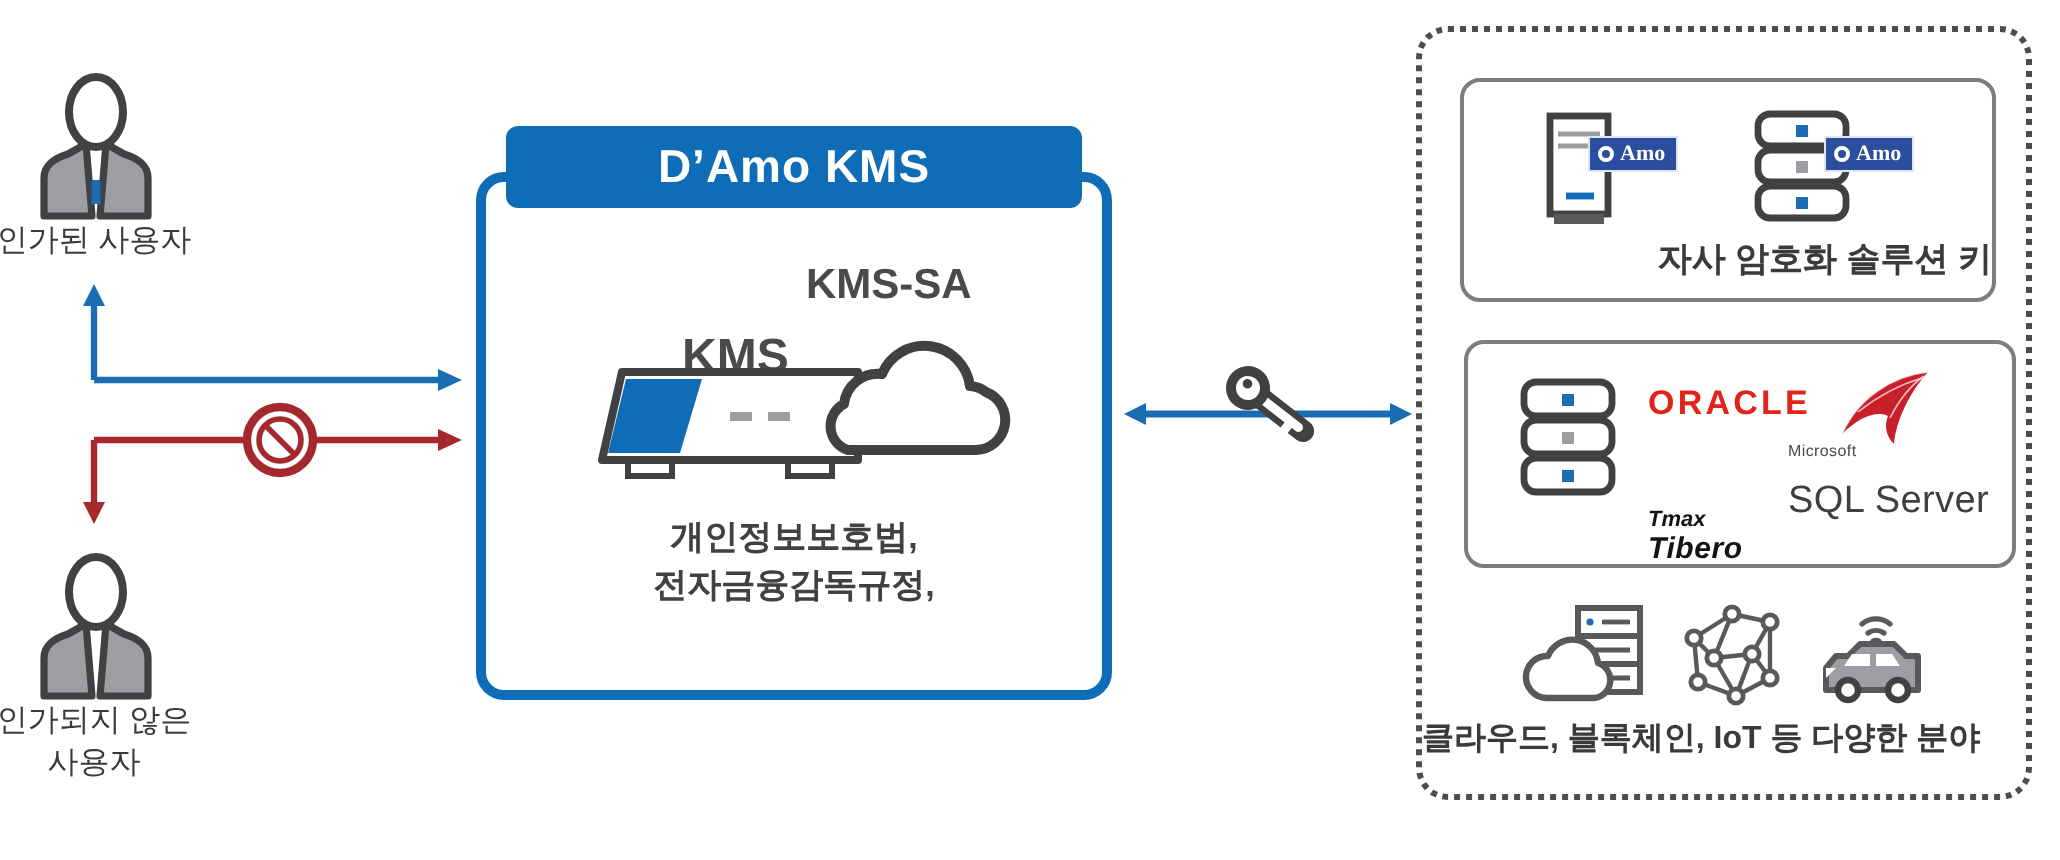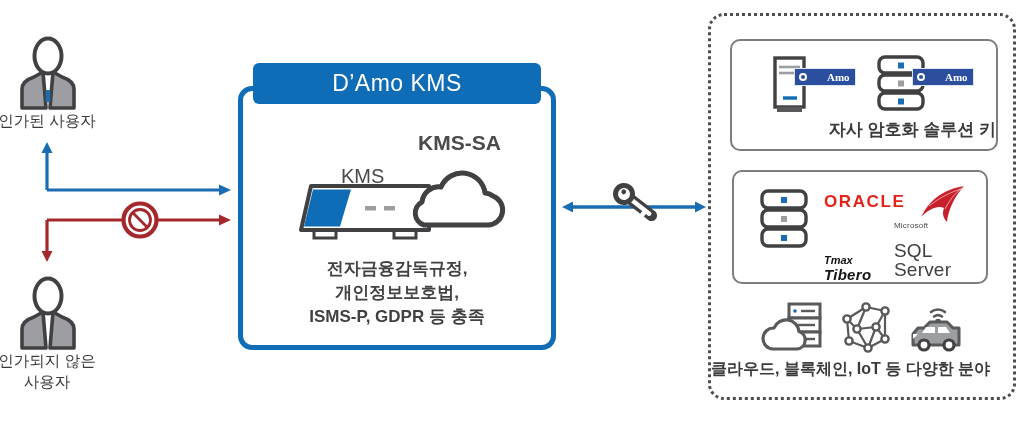--- a/index.html
+++ b/index.html
@@ -17,47 +17,47 @@
 
   
   .kms-box{
     left:238px;top:86px;width:318px;height:264px;
     border:5px solid #0f6cb6;border-radius:14px;background:#ffffff;
     box-sizing:border-box;
   }
   .kms-banner{
     left:253px;top:63px;width:288px;height:41px;background:#0f6cb6;border-radius:6px;
     display:flex;align-items:center;justify-content:center;
-    color:#ffffff;font-size:23px;font-weight:400;letter-spacing:.5px;z-index:5;
-  }
-  .kms-sa-label{left:160px;top:40px;font-size:21px;font-weight:700;color:#4a4a4c;margin-left:15px;}
-  .kms-label{left:98px;top:74px;font-size:20px;font-weight:400;color:#4a4a4c;}
+    color:#ffffff;font-size:23px;font-weight:700;letter-spacing:.5px;z-index:5;
+  }
+  .kms-sa-label{left:160px;top:40px;font-size:21px;font-weight:700;color:#4a4a4c;}
+  .kms-label{left:98px;top:74px;font-size:24px;font-weight:700;color:#4a4a4c;}
   .compliance{
     left:0;top:166px;width:100%;text-align:center;
     font-size:17px;font-weight:700;color:#414042;line-height:24px;
   }
 
   
   .solutions-panel{
     left:708px;top:13px;width:308px;height:387px;box-sizing:border-box;
     border:3px dotted #4d4d4f;border-radius:16px;background:#ffffff;
   }
   .sol-card{
     position:absolute;background:#ffffff;border:2.5px solid #7d7d80;border-radius:10px;
     box-sizing:border-box;
   }
   .card-own{left:19px;top:23px;width:268px;height:112px;}
-  .card-ext{left:21px;top:154px;width:256px;height:114px;}
+  .card-ext{left:21px;top:154px;width:276px;height:114px;}
   .card-label{
     position:absolute;left:0;bottom:8px;width:100%;text-align:right;
     font-size:17px;font-weight:600;color:#3a3a3c;
   }
   .damo-badge{
     position:absolute;height:16px;padding:0 5px 0 4px;background:#2b4f9e;
-    border:1px solid #dfe6f2;display:flex;align-items:center;gap:20px;z-index:4;
+    border:1px solid #dfe6f2;display:flex;align-items:center;gap:3px;z-index:4;
   }
   .damo-badge .ring{
     width:8px;height:8px;border:2px solid #ffffff;border-radius:50%;box-sizing:border-box;
     display:inline-block;
   }
   .damo-badge .btxt{
     color:#ffffff;font-family:"Liberation Serif","DejaVu Serif",serif;
     font-size:11px;font-weight:700;line-height:1;
   }
   .oracle-logo{
@@ -137,23 +137,22 @@
       <polygon points="15,6.5 53,6.5 42,43.5 6,43.5" fill="#0f6cb6"></polygon>
       <rect x="67" y="23" width="11" height="4.5" fill="#9c9ea1"></rect>
       <rect x="86" y="23" width="11" height="4.5" fill="#9c9ea1"></rect>
     </svg>
 
     <svg class="abs" style="left:155px;top:60px;" width="120" height="82" viewBox="0 0 120 82">
       <path d="M26,74 h64 a15,15 0 0 0 5,-29 a14,14 0 0 0 -8,-3 a23,23 0 0 0 -44,-6 a17,17 0 0 0 -19,15 a12.5,12.5 0 0 0 2,23 Z" fill="#ffffff" stroke="#414042" stroke-width="5" stroke-linejoin="round"></path>
     </svg>
 
     <div class="abs compliance">
+      <div>개인정보보호법,</div>
       <div>전자금융감독규정,</div>
-      <div>개인정보보호법,</div>
-      <div>ISMS-P, GDPR 등 충족</div>
     </div>
   </div>
 
   <div class="abs kms-banner">
     <span>D’Amo KMS</span>
   </div>
 
   <svg class="abs" style="left:560px;top:176px;" width="148" height="64" viewBox="0 0 148 64">
     <line x1="10" y1="31" x2="138" y2="31" stroke="#1b6db3" stroke-width="3.4"></line>
     <polygon points="2,31 13,25.5 13,36.5" fill="#1b6db3"></polygon>

